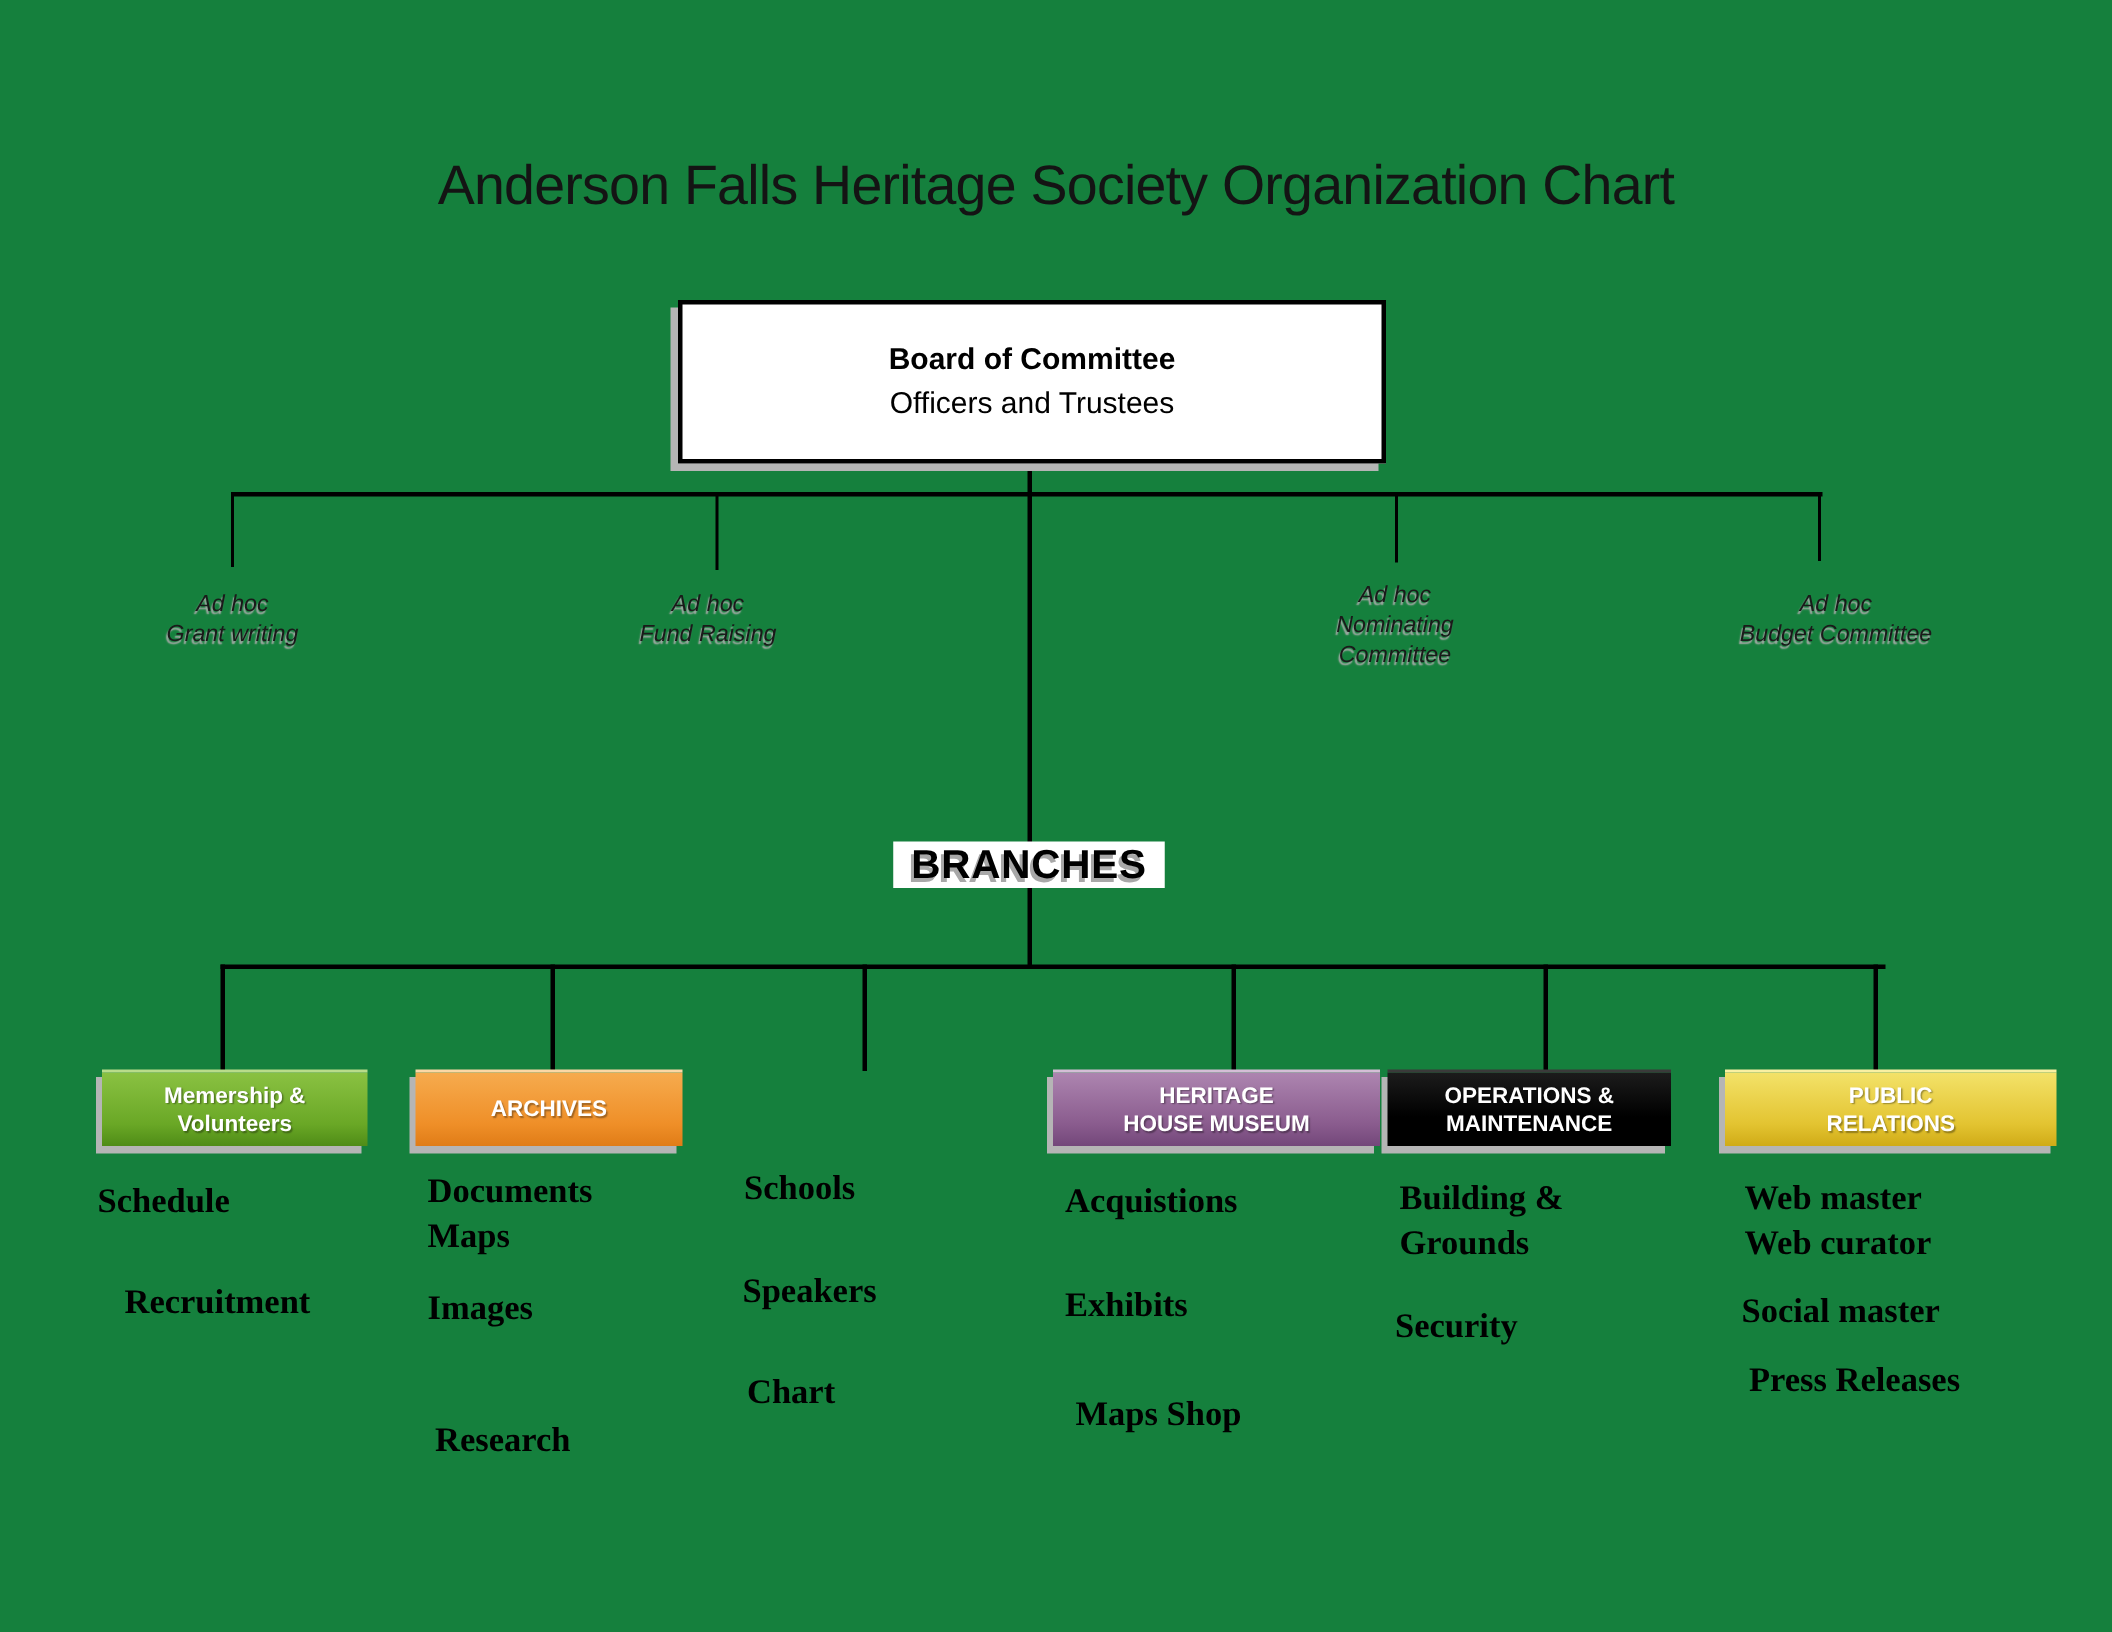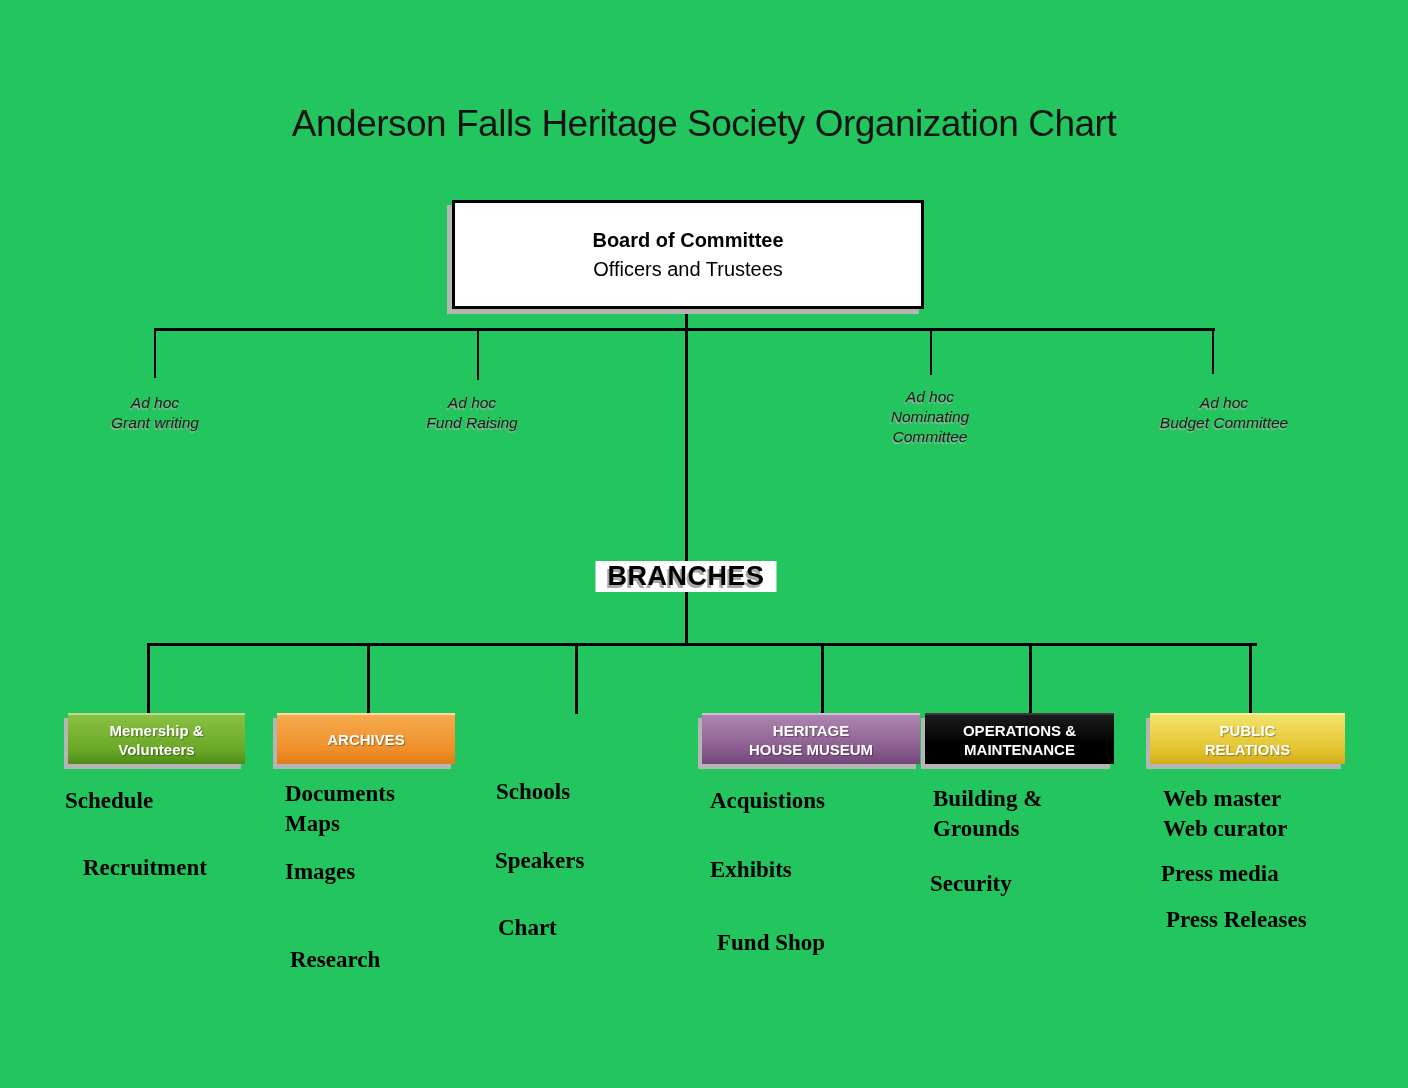--- a/index.html
+++ b/index.html
@@ -1,17 +1,17 @@
 <!DOCTYPE html>
 <html><head>
 <meta charset="utf-8">
 <style>
   html,body{margin:0;padding:0;background:#fff;}
   .canvas{
-    position:relative;width:1408px;height:1088px;background:#22c55e;overflow:hidden;
+    position:relative;width:1408px;height:1088px;background:#15803d;overflow:hidden;
     font-family:"Liberation Sans",sans-serif;
   }
   .title{
     position:absolute;left:0;top:103px;width:1408px;text-align:center;
     font-size:37px;font-weight:400;color:#141414;letter-spacing:-0.5px;
   }
   .board-box{
     position:absolute;left:452px;top:200px;width:466px;height:103px;
     border:3px solid #000;background:#fff;box-shadow:-5px 5px 0 #b5b5b5;
     display:flex;flex-direction:column;justify-content:center;align-items:center;
@@ -89,41 +89,41 @@
   <div class="line" style="left:1029px;top:643px;width:3px;height:71px;"></div>
   <div class="line" style="left:1249px;top:643px;width:3px;height:71px;"></div>
 
   <div class="branch-box g-orange" style="left:277px;width:178px;">ARCHIVES</div>
   <div class="branch-box g-green" style="left:68px;width:177px;">Memership &amp;
 Volunteers</div>
   <div class="branch-box g-purple" style="left:702px;width:218px;">HERITAGE
 HOUSE MUSEUM</div>
   <div class="branch-box g-black" style="left:925px;width:189px;">OPERATIONS &amp;
 MAINTENANCE</div>
-  <div class="branch-box g-yellow" style="left:1150px;width:195px;">PUBLIC
+  <div class="branch-box g-yellow" style="left:1150px;width:221px;">PUBLIC
 RELATIONS</div>
 
   <div class="item" style="left:65px;top:786px;text-align:center;">Schedule</div>
   <div class="item" style="left:83px;top:853px;">Recruitment</div>
 
   <div class="item" style="left:285px;top:779px;">Documents
 Maps</div>
   <div class="item" style="left:285px;top:857px;">Images</div>
   <div class="item" style="left:290px;top:945px;">Research</div>
 
   <div class="item" style="left:496px;top:777px;">Schools</div>
   <div class="item" style="left:495px;top:846px;">Speakers</div>
   <div class="item" style="left:498px;top:913px;">Chart</div>
 
   <div class="item" style="left:710px;top:786px;">Acquistions</div>
   <div class="item" style="left:710px;top:855px;">Exhibits</div>
-  <div class="item" style="left:717px;top:928px;">Fund Shop</div>
+  <div class="item" style="left:717px;top:928px;">Maps Shop</div>
 
   <div class="item" style="left:933px;top:784px;">Building &amp;
 Grounds</div>
   <div class="item" style="left:930px;top:869px;">Security</div>
 
   <div class="item" style="left:1163px;top:784px;">Web master
 Web curator</div>
-  <div class="item" style="left:1161px;top:859px;">Press media</div>
+  <div class="item" style="left:1161px;top:859px;">Social master</div>
   <div class="item" style="left:1166px;top:905px;">Press Releases</div>
 
 </div>
 
 </body></html>

